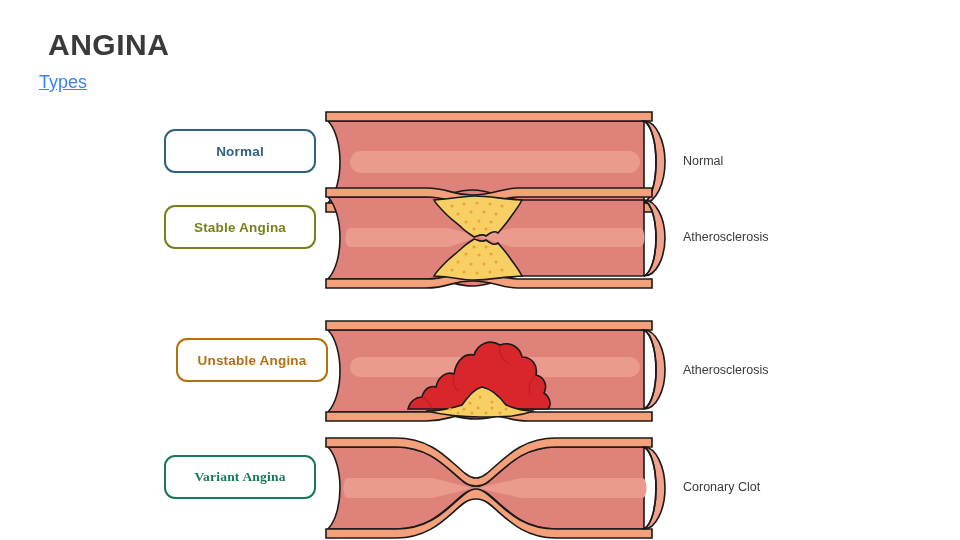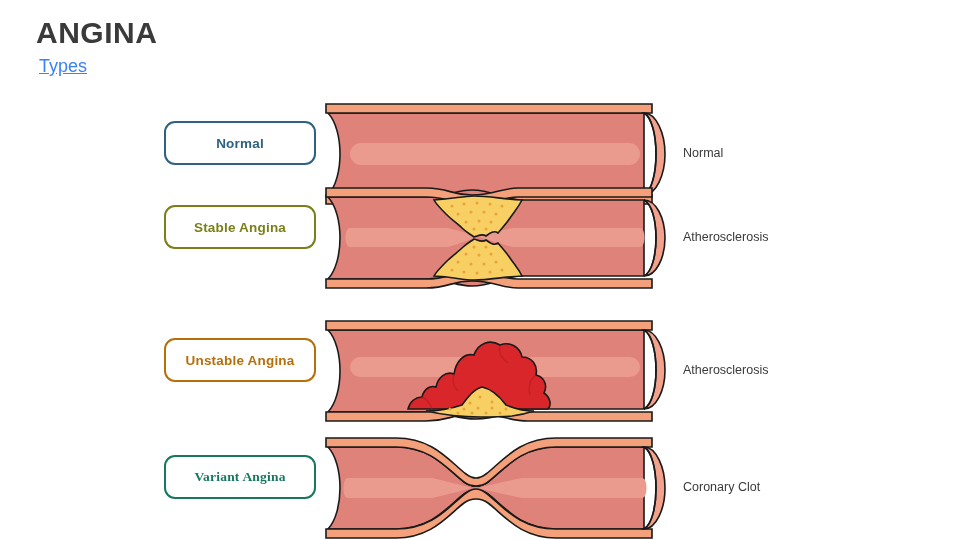--- a/index.html
+++ b/index.html
@@ -21,21 +21,21 @@
     position: absolute;
     left: 36px;
     top: 16px;
   }
   #page-title {
     font-size: 30px;
     font-weight: bold;
     letter-spacing: 0.5px;
     color: #3a3a3a;
     line-height: 1.1;
-    margin: 0;
+    margin: 12px;
     text-align: right;
   }
   #page-subtitle {
     font-size: 18px;
     font-weight: normal;
     color: #3b82f6;
     margin: 8px 0 7px 3px;
     line-height: 1.1;
     text-decoration: underline;
   }
@@ -98,21 +98,21 @@
   }
 </style>
 </head>
 <body>
 
 <div id="header">
   <h1 id="page-title">ANGINA</h1>
   <div id="page-subtitle">Types</div>
 </div>
 
-<div class="row" id="row-normal" style="top:100px;">
+<div class="row" id="row-normal" style="top:108px;">
 
   <div class="label-box">
     <span class="label-text">Normal</span>
   </div>
 
   <div class="artery">
     <svg width="348" height="108" viewBox="0 0 348 108" xmlns="http://www.w3.org/2000/svg">
 
       <path d="M6,13 C22,30 22,78 6,95 L322,95 L322,13 Z" fill="#df8279" stroke="#1a1a1a" stroke-width="1.6"></path>
 
@@ -199,21 +199,21 @@
     </svg>
   </div>
 
   <div class="caption">
     <div class="caption-line">Atherosclerosis</div>
   </div>
 </div>
 
 <div class="row" id="row-unstable" style="top:317px;">
 
-  <div class="label-box" style="border-color:#b5700c;">
+  <div class="label-box" style="border-color:#b5700c;margin-left:12px;">
     <span class="label-text" style="color:#b5700c;">Unstable Angina</span>
   </div>
 
   <div class="artery">
     <svg width="348" height="108" viewBox="0 0 348 108" xmlns="http://www.w3.org/2000/svg">
 
       <path d="M6,13 C22,30 22,78 6,95
                L104,95 C128,95 132,102 154,102 C176,102 186,94 206,92 L322,92 L322,13 Z" fill="#df8279" stroke="#1a1a1a" stroke-width="1.6"></path>
 
       <rect x="28" y="40" width="290" height="20" rx="10" fill="#eb9a8e"></rect>

